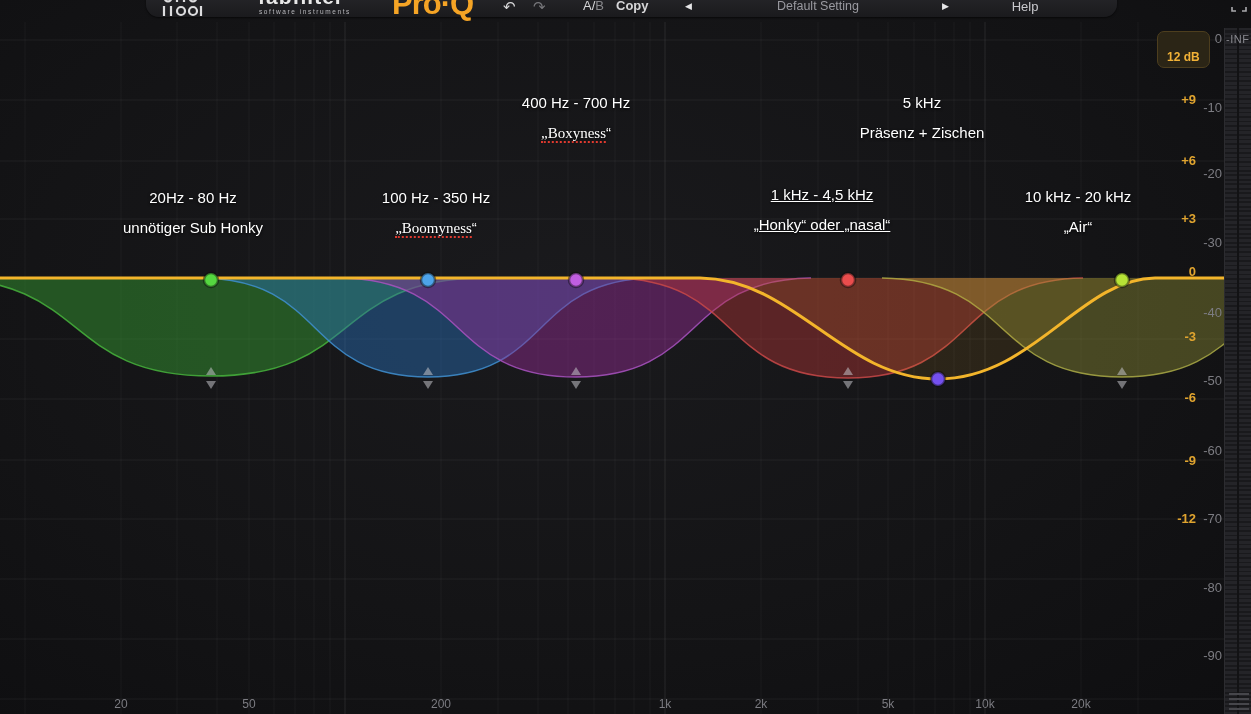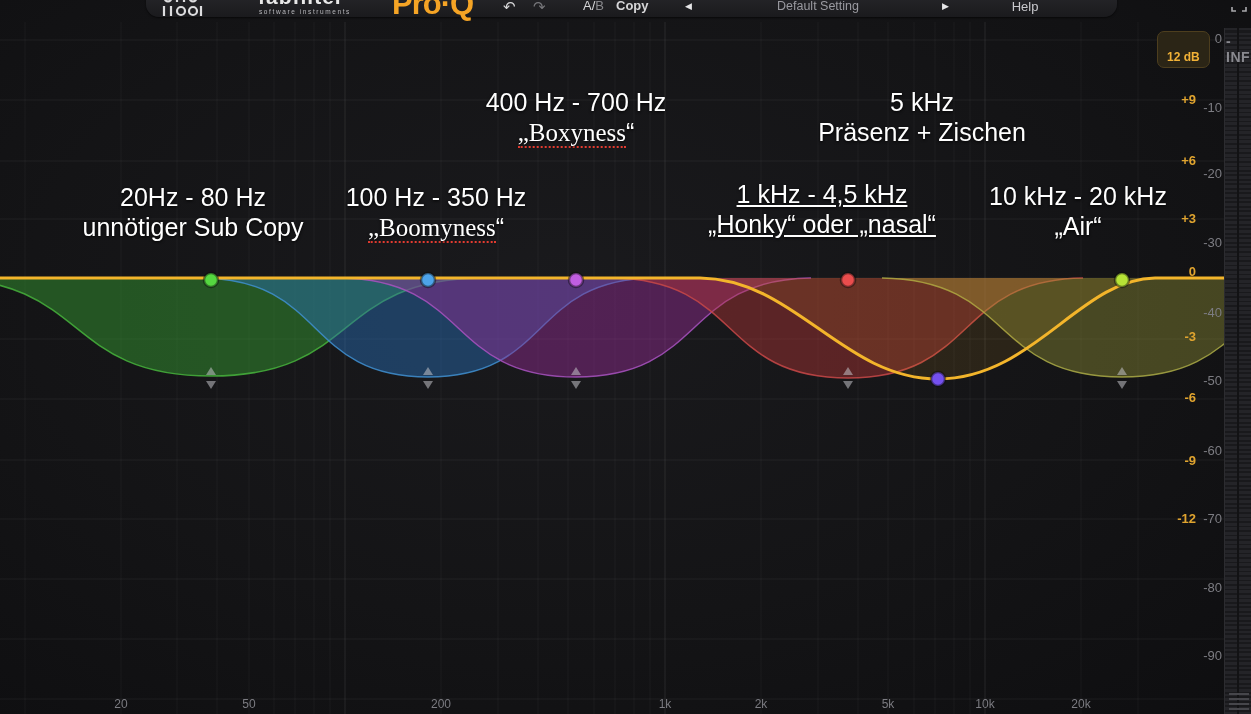--- a/index.html
+++ b/index.html
@@ -30,27 +30,27 @@
     color:#f2b237;font-size:12px;font-weight:bold;padding:18px 9px 3px;border-radius:7px;}
   .glabel{position:absolute;left:1144px;width:52px;text-align:right;color:#e0a42f;
     font-size:13px;font-weight:bold;z-index:3;}
   .mlabel{position:absolute;left:1192px;width:30px;text-align:right;color:#7c7c82;font-size:13px;z-index:3;}
   .flabel{position:absolute;width:44px;text-align:center;color:#7c7c82;font-size:12px;z-index:3;top:697px;}
   .meterstrip{position:absolute;left:1224px;top:28px;width:27px;height:686px;z-index:2;
     border-left:1px solid #2c2c30;
     background:
       linear-gradient(to right, rgba(0,0,0,0) 0 12px, #121214 12px 14px, rgba(0,0,0,0) 14px),
       repeating-linear-gradient(to bottom, #242428 0px, #242428 2.5px, #19191c 2.5px, #19191c 4.5px);}
-  .meterinf{position:absolute;left:1226px;top:33px;font-size:14px;color:#8a8a90;z-index:4;letter-spacing:.5px;font-weight:bold;}
+  .meterinf{position:absolute;left:1226px;top:33px;font-size:11px;color:#8a8a90;z-index:4;letter-spacing:.5px;}
   .grip{position:absolute;left:1229px;top:693px;width:20px;height:18px;z-index:5;
     background:repeating-linear-gradient(to bottom,#46464b 0 2px,rgba(0,0,0,0) 2px 5px);}
 
   
   .anno{position:absolute;transform:translateX(-50%);text-align:center;white-space:nowrap;
-    font-size:25px;line-height:29.5px;color:#ffffff;z-index:5;
+    font-size:15px;line-height:29.5px;color:#ffffff;z-index:5;
     text-shadow:0 1px 3px rgba(0,0,0,.9);}
   .misspell{border-bottom:2px dotted #e23b30;padding-bottom:0px;font-family:Liberation Serif, serif;}
 </style>
 </head>
 <body>
 
 <div class="stage">
 
   <svg id="eq-svg" class="layer" width="1251" height="714" viewBox="0 0 1251 714">
       <defs>
@@ -160,21 +160,21 @@
       <div class="flabel" style="left: 531px; margin-top: 36px;">500</div>
       <div class="flabel" style="left: 643px;">1k</div>
       <div class="flabel" style="left: 739px;">2k</div>
       <div class="flabel" style="left: 866px;">5k</div>
       <div class="flabel" style="left: 963px;">10k</div>
       <div class="flabel" style="left: 1059px;">20k</div>
     </div>
   <div id="annos">
       <div class="anno" style="left: 193px; top: 183px;">
         <div>20Hz - 80 Hz</div>
-        <div>unnötiger Sub Copy</div>
+        <div>unnötiger Sub Honky</div>
       </div>
       <div class="anno" style="left: 436px; top: 183px;">
         <div>100 Hz - 350 Hz</div>
         <div><span class="misspell">„Boomyness</span>“</div>
       </div>
       <div class="anno" style="left: 576px; top: 88px;">
         <div>400 Hz - 700 Hz</div>
         <div><span class="misspell">„Boxyness</span>“</div>
       </div>
       <div class="anno" style="left: 822px; top: 180px; text-decoration: underline;">

